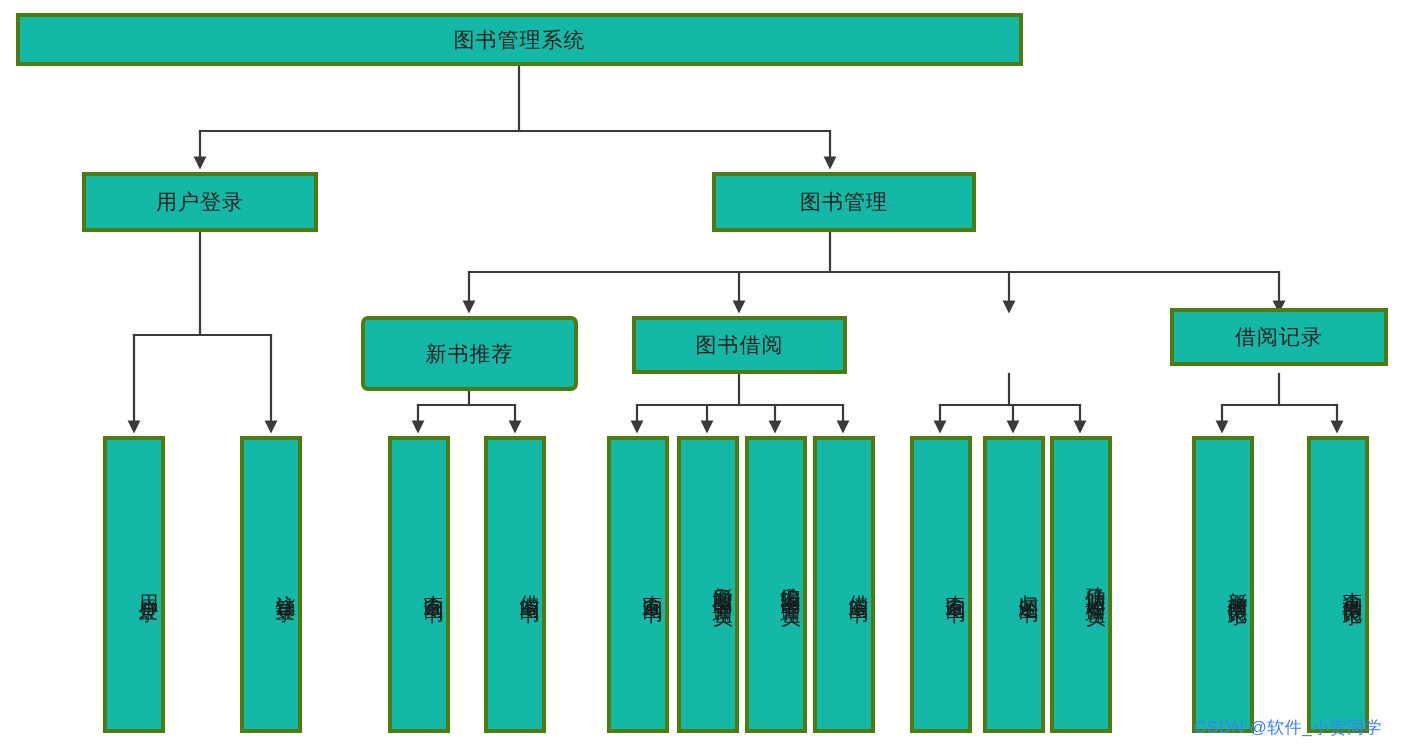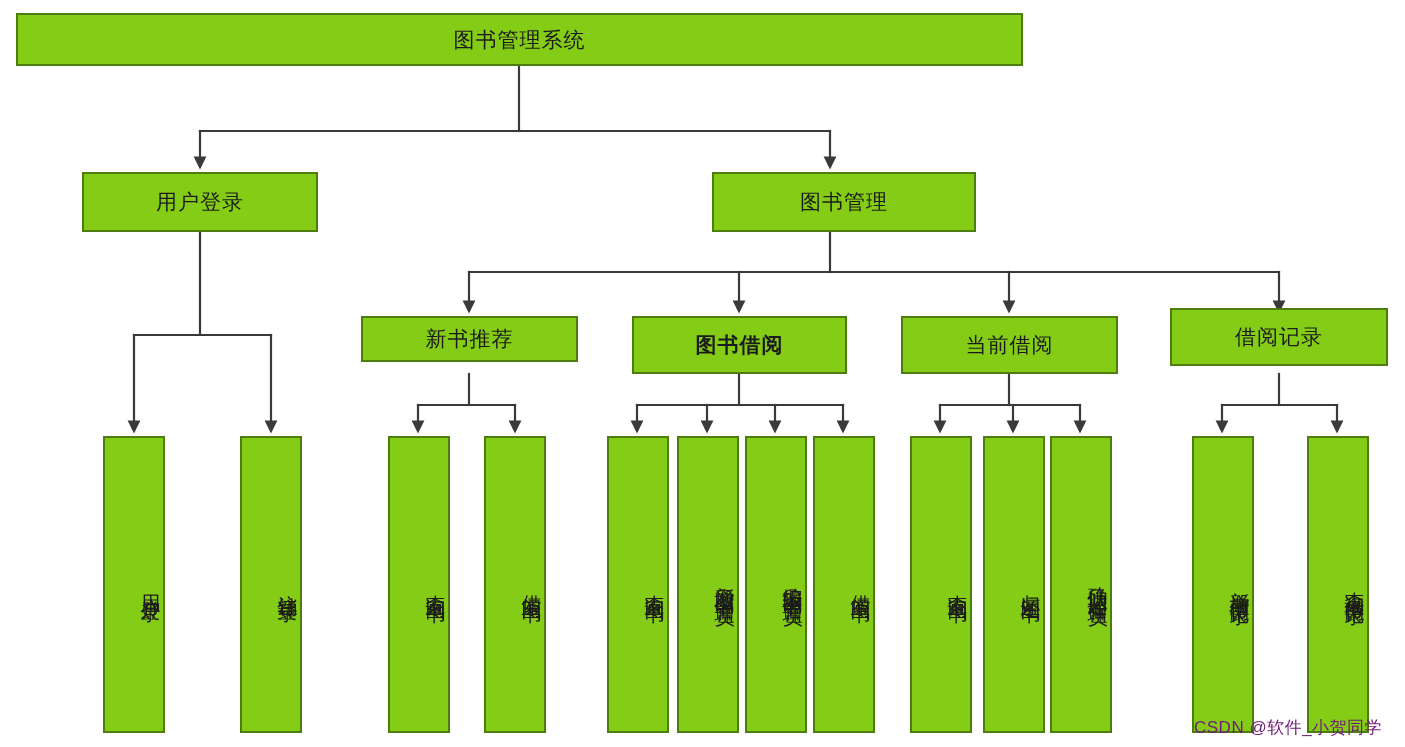--- a/index.html
+++ b/index.html
@@ -23,22 +23,22 @@
     position: absolute;
     left: 0;
     top: 0;
     width: 1405px;
     height: 747px;
     pointer-events: none;
   }
   .node {
     position: absolute;
     box-sizing: border-box;
-    background: #84cc16;
-    border: 2px solid #4d7c0f;
+    background: #14b8a6;
+    border: 4px solid #4d7c0f;
     display: flex;
     align-items: center;
     justify-content: center;
     text-align: center;
     color: #1b1b1b;
     z-index: 2;
   }
   .node.h {
     font-size: 21px;
     letter-spacing: 1px;
@@ -55,21 +55,21 @@
     justify-content: center;
   }
   .node.v .vtext {
     display: block;
     writing-mode: vertical-rl;
     text-orientation: upright;
   }
   .watermark {
     position: absolute;
     font-size: 17px;
-    color: #701a75;
+    color: #3b82f6;
     letter-spacing: 0.5px;
     white-space: nowrap;
     z-index: 5;
     font-family: "Liberation Sans", "DejaVu Sans", sans-serif;
   }
 </style>
 </head>
 <body>
 
 <div id="canvas">
@@ -130,28 +130,25 @@
     <span>图书管理系统</span>
   </div>
 
   <div class="node h" style="left:82px; top:172px; width:236px; height:60px;">
     <span>用户登录</span>
   </div>
   <div class="node h" style="left:712px; top:172px; width:264px; height:60px;">
     <span>图书管理</span>
   </div>
 
-  <div class="node h" style="left:361px; top:316px; width:217px; height:46px;">
+  <div class="node h" style="left:361px; top:316px; width:217px; height:75px;border-radius:7px;">
     <span>新书推荐</span>
   </div>
-  <div class="node h" style="left:632px; top:316px; width:215px; height:58px;font-weight:bold;">
+  <div class="node h" style="left:632px; top:316px; width:215px; height:58px;">
     <span>图书借阅</span>
-  </div>
-  <div class="node h" style="left:901px; top:316px; width:217px; height:58px;">
-    <span>当前借阅</span>
   </div>
   <div class="node h" style="left:1170px; top:308px; width:218px; height:58px;">
     <span>借阅记录</span>
   </div>
 
   <div class="node v" style="left:103px; top:436px; width:62px; height:297px;">
     <span class="vtext">用户登录</span>
   </div>
   <div class="node v" style="left:240px; top:436px; width:62px; height:297px;">
     <span class="vtext">注销登录</span>

